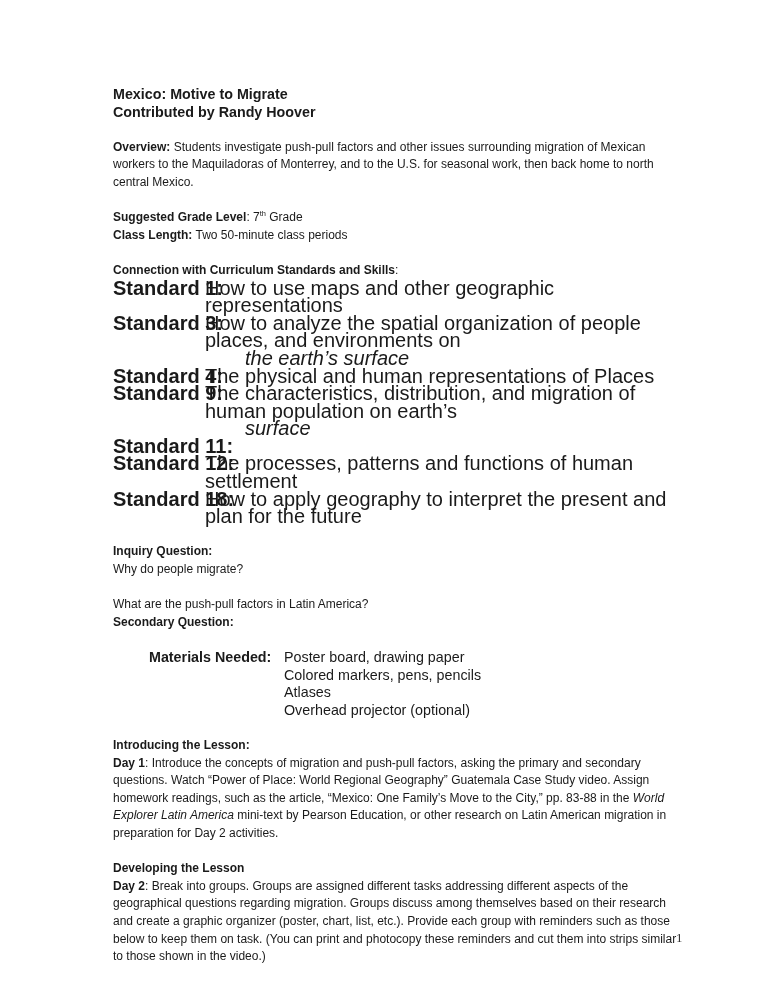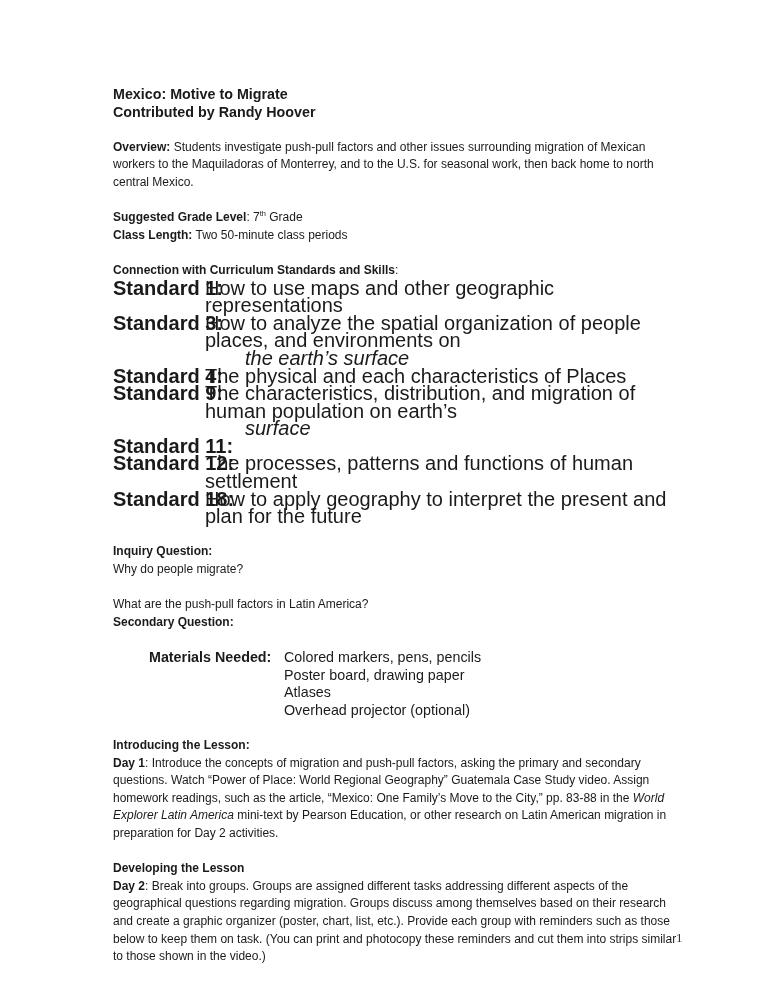--- a/index.html
+++ b/index.html
@@ -128,21 +128,21 @@
     <div class="std-row">
       <span class="std-label">Standard 1:</span>
       <span class="std-text">How to use maps and other geographic representations</span>
     </div>
     <div class="std-row">
       <span class="std-label">Standard 3:</span>
       <span class="std-text"><span>How to analyze the spatial organization of people places, and environments on</span><span class="wrap-indent">the earth’s surface</span></span>
     </div>
     <div class="std-row">
       <span class="std-label">Standard 4:</span>
-      <span class="std-text">The physical and each characteristics of Places</span>
+      <span class="std-text">The physical and human representations of Places</span>
     </div>
     <div class="std-row">
       <span class="std-label">Standard 9:</span>
       <span class="std-text"><span>The characteristics, distribution, and migration of human population on earth’s</span><span class="wrap-indent">surface</span></span>
     </div>
     <div class="std-row">
       <span class="std-label">Standard 11:</span>
     </div>
     <div class="std-row">
       <span class="std-label">Standard 12:</span>
@@ -161,22 +161,22 @@
     <div class="blank"></div>
 
     <p class="para">What are the push-pull factors in Latin America?</p>
     <p class="para b">Secondary Question:</p>
 
     <div class="blank"></div>
 
     <div class="mat-row">
       <span class="mat-label">Materials Needed:</span>
       <span class="mat-list">
+        <span class="mat-item">Poster board, drawing paper</span>
         <span class="mat-item">Colored markers, pens, pencils</span>
-        <span class="mat-item">Poster board, drawing paper</span>
         <span class="mat-item">Atlases</span>
         <span class="mat-item">Overhead projector (optional)</span>
       </span>
     </div>
 
     <div class="blank"></div>
 
     <p class="para b">Introducing the Lesson:</p>
     <p class="para"><span class="b">Day 1</span><span>:  Introduce the concepts of migration and push-pull factors, asking the primary and secondary questions.  Watch “Power of Place:  World Regional Geography” Guatemala Case Study video.  Assign homework readings, such as the article, “Mexico:  One Family’s Move to the City,” pp. 83-88 in the </span><span class="i">World Explorer Latin America</span><span> mini-text by Pearson Education, or other research on Latin American migration in preparation for Day 2 activities.</span></p>
 

